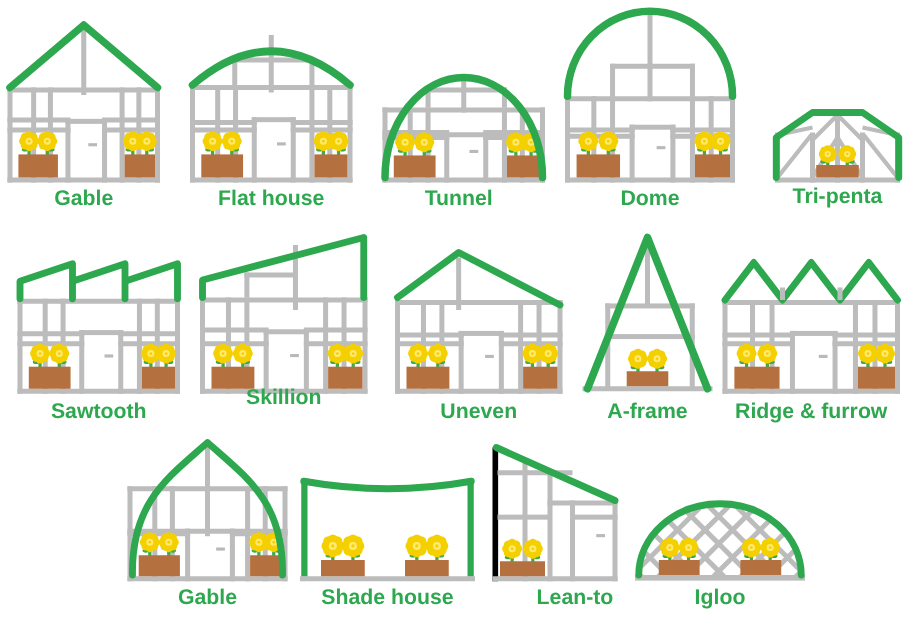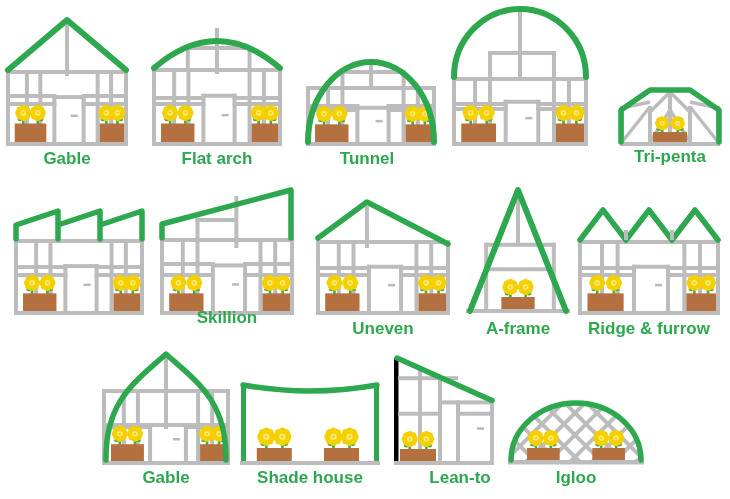--- a/index.html
+++ b/index.html
@@ -173,21 +173,21 @@
         <circle cx="118.85849999999999" cy="90.922" r="1.12" fill="#f5d000"></circle>
         <rect x="99.55" y="101.52" width="26.450000000000003" height="18.48" fill="#b5703f"></rect>
         <rect x="63" y="6" width="4" height="46" fill="#bcbcbc"></rect>
         <rect x="0" y="24" width="0" height="0" fill="#bcbcbc"></rect>
         <rect x="33.800000000000004" y="24" width="4" height="22" fill="#bcbcbc"></rect>
         <rect x="95.55" y="24" width="4" height="22" fill="#bcbcbc"></rect>
         <rect x="33.800000000000004" y="24" width="61.75" height="4" fill="#bcbcbc"></rect>
         <path d="M2 46 Q 65 -8 128 46" stroke="#2ea84f" stroke-width="6" fill="none" stroke-linecap="round" stroke-linejoin="round"></path>
       </svg>
     </div>
-    <div class="ghlabel" style="left: 152px; top: 150px; width: 130px;">Flat arch</div>
+    <div class="ghlabel" style="left: 152px; top: 150px; width: 130px;">Flat house</div>
     <div class="gh" style="left: 306px; top: 60px;">
       <svg width="130" height="86" viewBox="0 0 130 86">
         <rect x="0" y="26" width="4" height="60" fill="#bcbcbc"></rect>
         <rect x="126" y="26" width="4" height="60" fill="#bcbcbc"></rect>
         <rect x="0" y="82" width="130" height="4" fill="#bcbcbc"></rect>
         <rect x="0" y="26" width="130" height="4" fill="#bcbcbc"></rect>
         <rect x="20.15" y="26" width="4" height="60" fill="#bcbcbc"></rect>
         <rect x="34.45" y="26" width="4" height="60" fill="#bcbcbc"></rect>
         <rect x="95.55" y="26" width="4" height="60" fill="#bcbcbc"></rect>
         <rect x="109.85" y="26" width="4" height="60" fill="#bcbcbc"></rect>
@@ -327,20 +327,21 @@
         <circle cx="124.4292" cy="107.922" r="2.80" fill="#ffe970"></circle>
         <circle cx="124.4292" cy="107.922" r="1.12" fill="#f5d000"></circle>
         <rect x="103.96" y="118.52" width="28.040000000000006" height="18.48" fill="#b5703f"></rect>
         <rect x="66" y="4" width="4" height="72" fill="#bcbcbc"></rect>
         <rect x="36.04" y="46" width="4" height="26" fill="#bcbcbc"></rect>
         <rect x="99.96" y="46" width="4" height="26" fill="#bcbcbc"></rect>
         <rect x="36.04" y="46" width="67.91999999999999" height="4" fill="#bcbcbc"></rect>
         <path d="M2 72 A 66 68 0 0 1 134 72" stroke="#2ea84f" stroke-width="6" fill="none" stroke-linecap="round" stroke-linejoin="round"></path>
       </svg>
     </div>
+    <div class="ghlabel" style="left: 452px; top: 150px; width: 136px;">Dome</div>
     <div class="gh" style="left: 620px; top: 84px;">
       <svg width="100" height="62" viewBox="0 0 100 62">
         <rect x="0" y="22" width="4" height="40" fill="#bcbcbc"></rect>
         <rect x="96" y="22" width="4" height="40" fill="#bcbcbc"></rect>
         <rect x="0" y="58" width="100" height="4" fill="#bcbcbc"></rect>
         <rect x="28.000000000000004" y="22" width="4" height="40" fill="#bcbcbc"></rect>
         <rect x="68" y="22" width="4" height="40" fill="#bcbcbc"></rect>
         <rect x="48" y="6" width="4" height="56" fill="#bcbcbc"></rect>
         <line x1="2" y1="24" x2="30" y2="18" stroke="#bcbcbc" stroke-width="3.4" stroke-linecap="butt"></line>
         <line x1="70" y1="18" x2="98" y2="24" stroke="#bcbcbc" stroke-width="3.4" stroke-linecap="butt"></line>
@@ -444,20 +445,21 @@
         <circle cx="118.86" cy="82.19" r="3.64" fill="#f5d000"></circle>
         <circle cx="115.79" cy="80.91" r="3.64" fill="#f5d000"></circle>
         <circle cx="114.52" cy="77.85" r="3.64" fill="#f5d000"></circle>
         <circle cx="115.79" cy="74.78" r="3.64" fill="#f5d000"></circle>
         <circle cx="118.85849999999999" cy="77.846" r="2.80" fill="#ffe970"></circle>
         <circle cx="118.85849999999999" cy="77.846" r="1.12" fill="#f5d000"></circle>
         <rect x="99.55" y="88.36" width="26.450000000000003" height="17.64" fill="#b5703f"></rect>
         <path d="M2 34 L2 20 L44 6 L44 34 M44 34 L44 20 L86 6 L86 34 M86 34 L86 20 L128 6 L128 34 " stroke="#2ea84f" stroke-width="5.5" fill="none" stroke-linecap="round" stroke-linejoin="round"></path>
       </svg>
     </div>
+    <div class="ghlabel" style="left: 12px; top: 320px; width: 134px;">Sawtooth</div>
     <div class="gh" style="left: 160px; top: 186px;">
       <svg width="134" height="129" viewBox="0 0 134 129">
         <rect x="0" y="52" width="4" height="77" fill="#bcbcbc"></rect>
         <rect x="130" y="52" width="4" height="77" fill="#bcbcbc"></rect>
         <rect x="0" y="125" width="134" height="4" fill="#bcbcbc"></rect>
         <rect x="0" y="52" width="134" height="4" fill="#bcbcbc"></rect>
         <rect x="20.77" y="52" width="4" height="77" fill="#bcbcbc"></rect>
         <rect x="35.510000000000005" y="52" width="4" height="77" fill="#bcbcbc"></rect>
         <rect x="98.49" y="52" width="4" height="77" fill="#bcbcbc"></rect>
         <rect x="113.22999999999999" y="52" width="4" height="77" fill="#bcbcbc"></rect>

